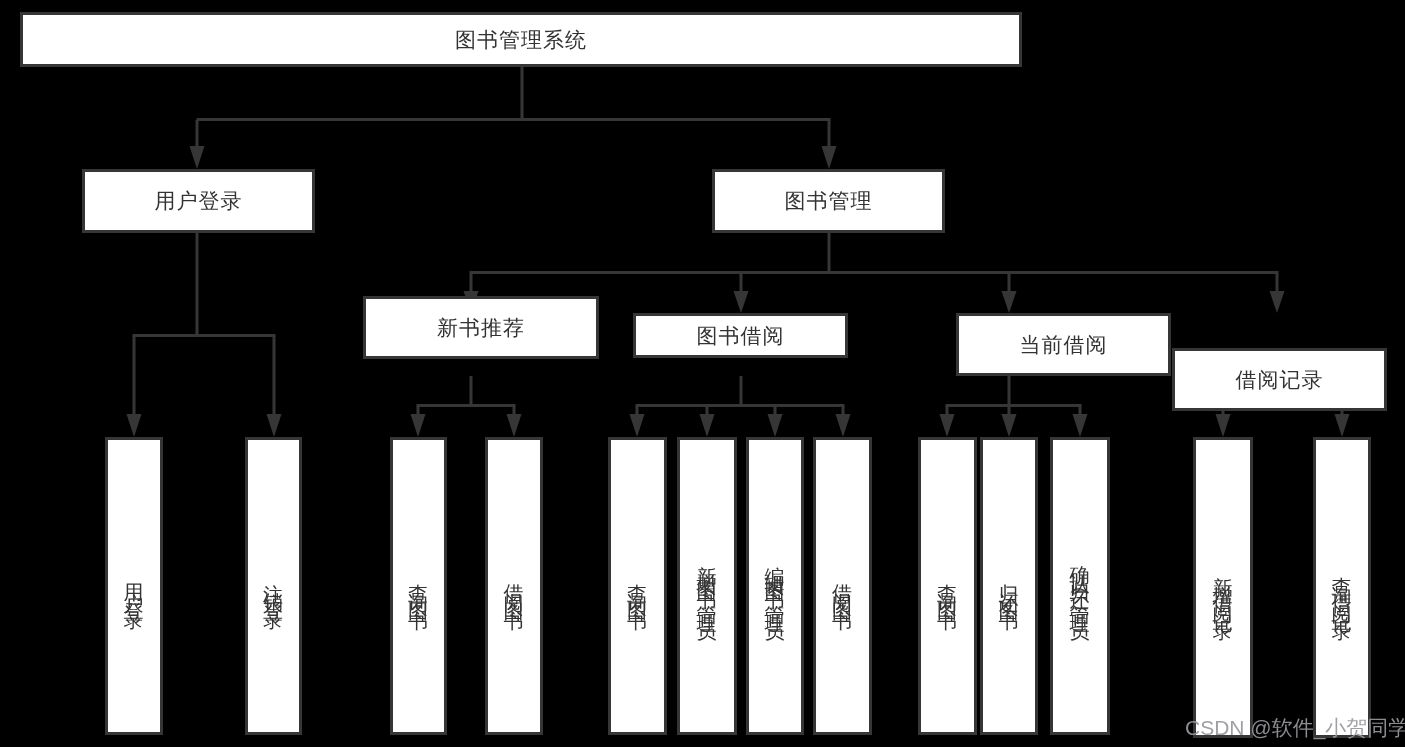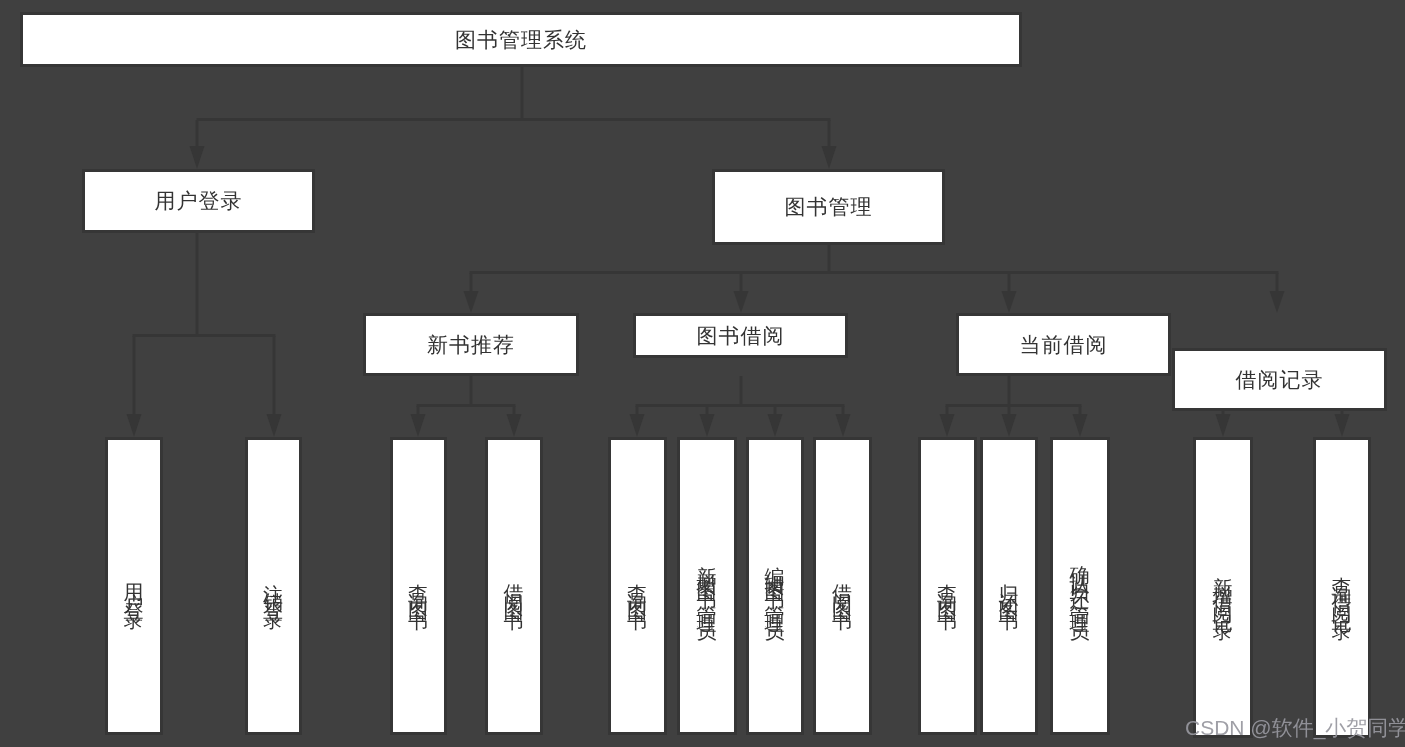--- a/index.html
+++ b/index.html
@@ -1,21 +1,21 @@
 <!DOCTYPE html>
 <html><head>
 <meta charset="utf-8">
 <style>
   html, body { margin: 0; padding: 0; background: #ffffff; }
   body { font-family: "Liberation Sans", "DejaVu Sans", sans-serif; }
   #stage {
     position: relative;
     width: 1405px;
     height: 747px;
-    background: #404040;
+    background: #000000;
     overflow: hidden;
   }
   #wires { position: absolute; left: 0; top: 0; z-index: 1; }
   .node {
     position: absolute;
     box-sizing: border-box;
     border: 3px solid #363636;
     background: #ffffff;
     color: #333333;
     display: flex;
@@ -116,23 +116,23 @@
       <polygon points="1072.5,414 1087.5,414 1080,437"></polygon>
 
       <polygon points="1215.5,414 1230.5,414 1223,437"></polygon>
       <polygon points="1334.5,414 1349.5,414 1342,437"></polygon>
     </g>
   </svg>
 
   <div class="node hbox" style="left:20px; top:12px; width:1002px; height:55px;">图书管理系统</div>
 
   <div class="node hbox" style="left:82px; top:169px; width:233px; height:64px;">用户登录</div>
-  <div class="node hbox" style="left:712px; top:169px; width:233px; height:76px;">图书管理</div>
+  <div class="node hbox" style="left:712px; top:169px; width:233px; height:64px;">图书管理</div>
 
-  <div class="node hbox" style="left:363px; top:313px; width:216px; height:63px;">新书推荐</div>
+  <div class="node hbox" style="left:363px; top:296px; width:236px; height:63px;">新书推荐</div>
   <div class="node hbox" style="left:633px; top:313px; width:215px; height:45px;">图书借阅</div>
   <div class="node hbox" style="left:956px; top:313px; width:215px; height:63px;">当前借阅</div>
   <div class="node hbox" style="left:1172px; top:313px; width:215px; height:63px;margin-top:35px;">借阅记录</div>
 
   <div class="node vbox" style="left:105px; top:437px; width:58px; height:298px;">用户登录</div>
   <div class="node vbox" style="left:245px; top:437px; width:57px; height:298px;">注销登录</div>
 
   <div class="node vbox" style="left:390px; top:437px; width:57px; height:298px;">查询图书</div>
   <div class="node vbox" style="left:485px; top:437px; width:58px; height:298px;">借阅图书</div>
 

